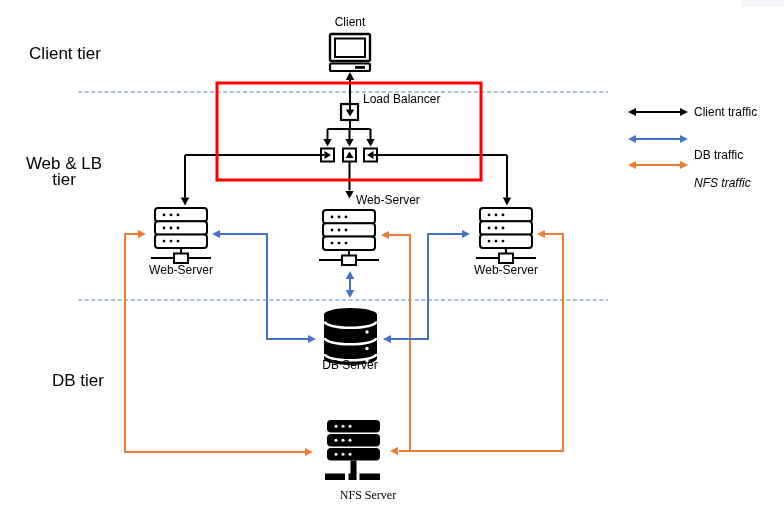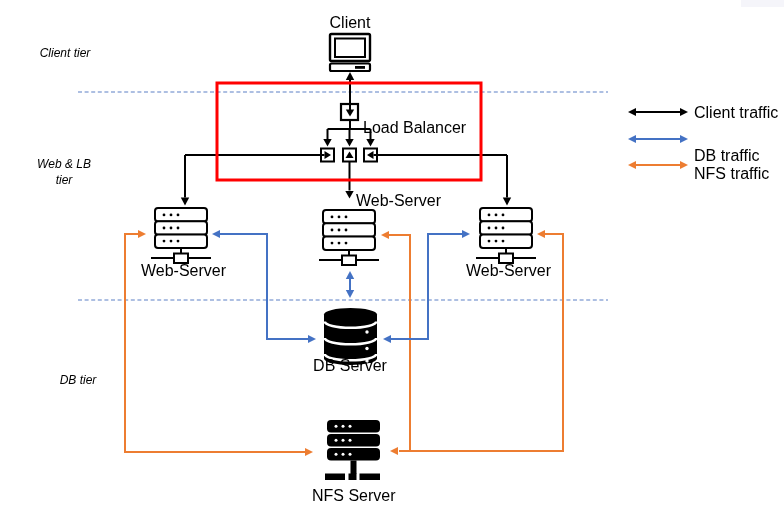--- a/index.html
+++ b/index.html
@@ -1,35 +1,35 @@
 <!DOCTYPE html>
 <html><head>
 <meta charset="utf-8">
 <style>
   html,body{margin:0;padding:0;}
   body{
     width:784px;height:506px;position:relative;background:#ffffff;
     font-family:"Liberation Sans",sans-serif;color:#000;overflow:hidden;
   }
   #diagram-svg{position:absolute;left:0;top:0;}
-  .label{position:absolute;font-size:16px;line-height:15px;color:#000;white-space:nowrap;}
+  .label{position:absolute;font-size:12px;line-height:15px;color:#000;white-space:nowrap;}
   .center{text-align:center;}
-  .tier-label{font-size:12px;font-style:italic;}
+  .tier-label{font-size:17px;}
   .lbl-client-tier{left:25px;top:46px;width:80px;}
   .lbl-weblb{left:24px;top:156px;width:80px;line-height:16px;}
   .lbl-db-tier{left:38px;top:373px;width:80px;}
   .lbl-client{left:310px;top:15px;width:80px;}
-  .lbl-lb{left:363px;top:120px;width:110px;}
+  .lbl-lb{left:363px;top:92px;width:110px;}
   .lbl-ws-left{left:141px;top:263px;width:80px;}
   .lbl-ws-mid{left:356px;top:193px;width:90px;}
   .lbl-ws-right{left:466px;top:263px;width:80px;}
   .lbl-dbsrv{left:310px;top:358px;width:80px;}
-  .lbl-nfs{left:312px;top:488px;width:80px;}
+  .lbl-nfs{left:328px;top:488px;width:80px;font-family:Liberation Serif, serif;}
   .legend-label{left:694px;width:88px;}
-  .lg1{top:105px;} .lg2{top:148px;} .lg3{top:166px;}
+  .lg1{top:105px;} .lg2{top:148px;} .lg3{top:176px;font-style:italic;}
   .artifact-bar{position:absolute;left:741px;top:0;width:43px;height:7px;background:#f5f5fa;}
 </style>
 </head>
 <body>
 
 <div class="artifact-bar"></div>
 
 <svg id="diagram-svg" width="784" height="506" viewBox="0 0 784 506">
   <defs>
 

